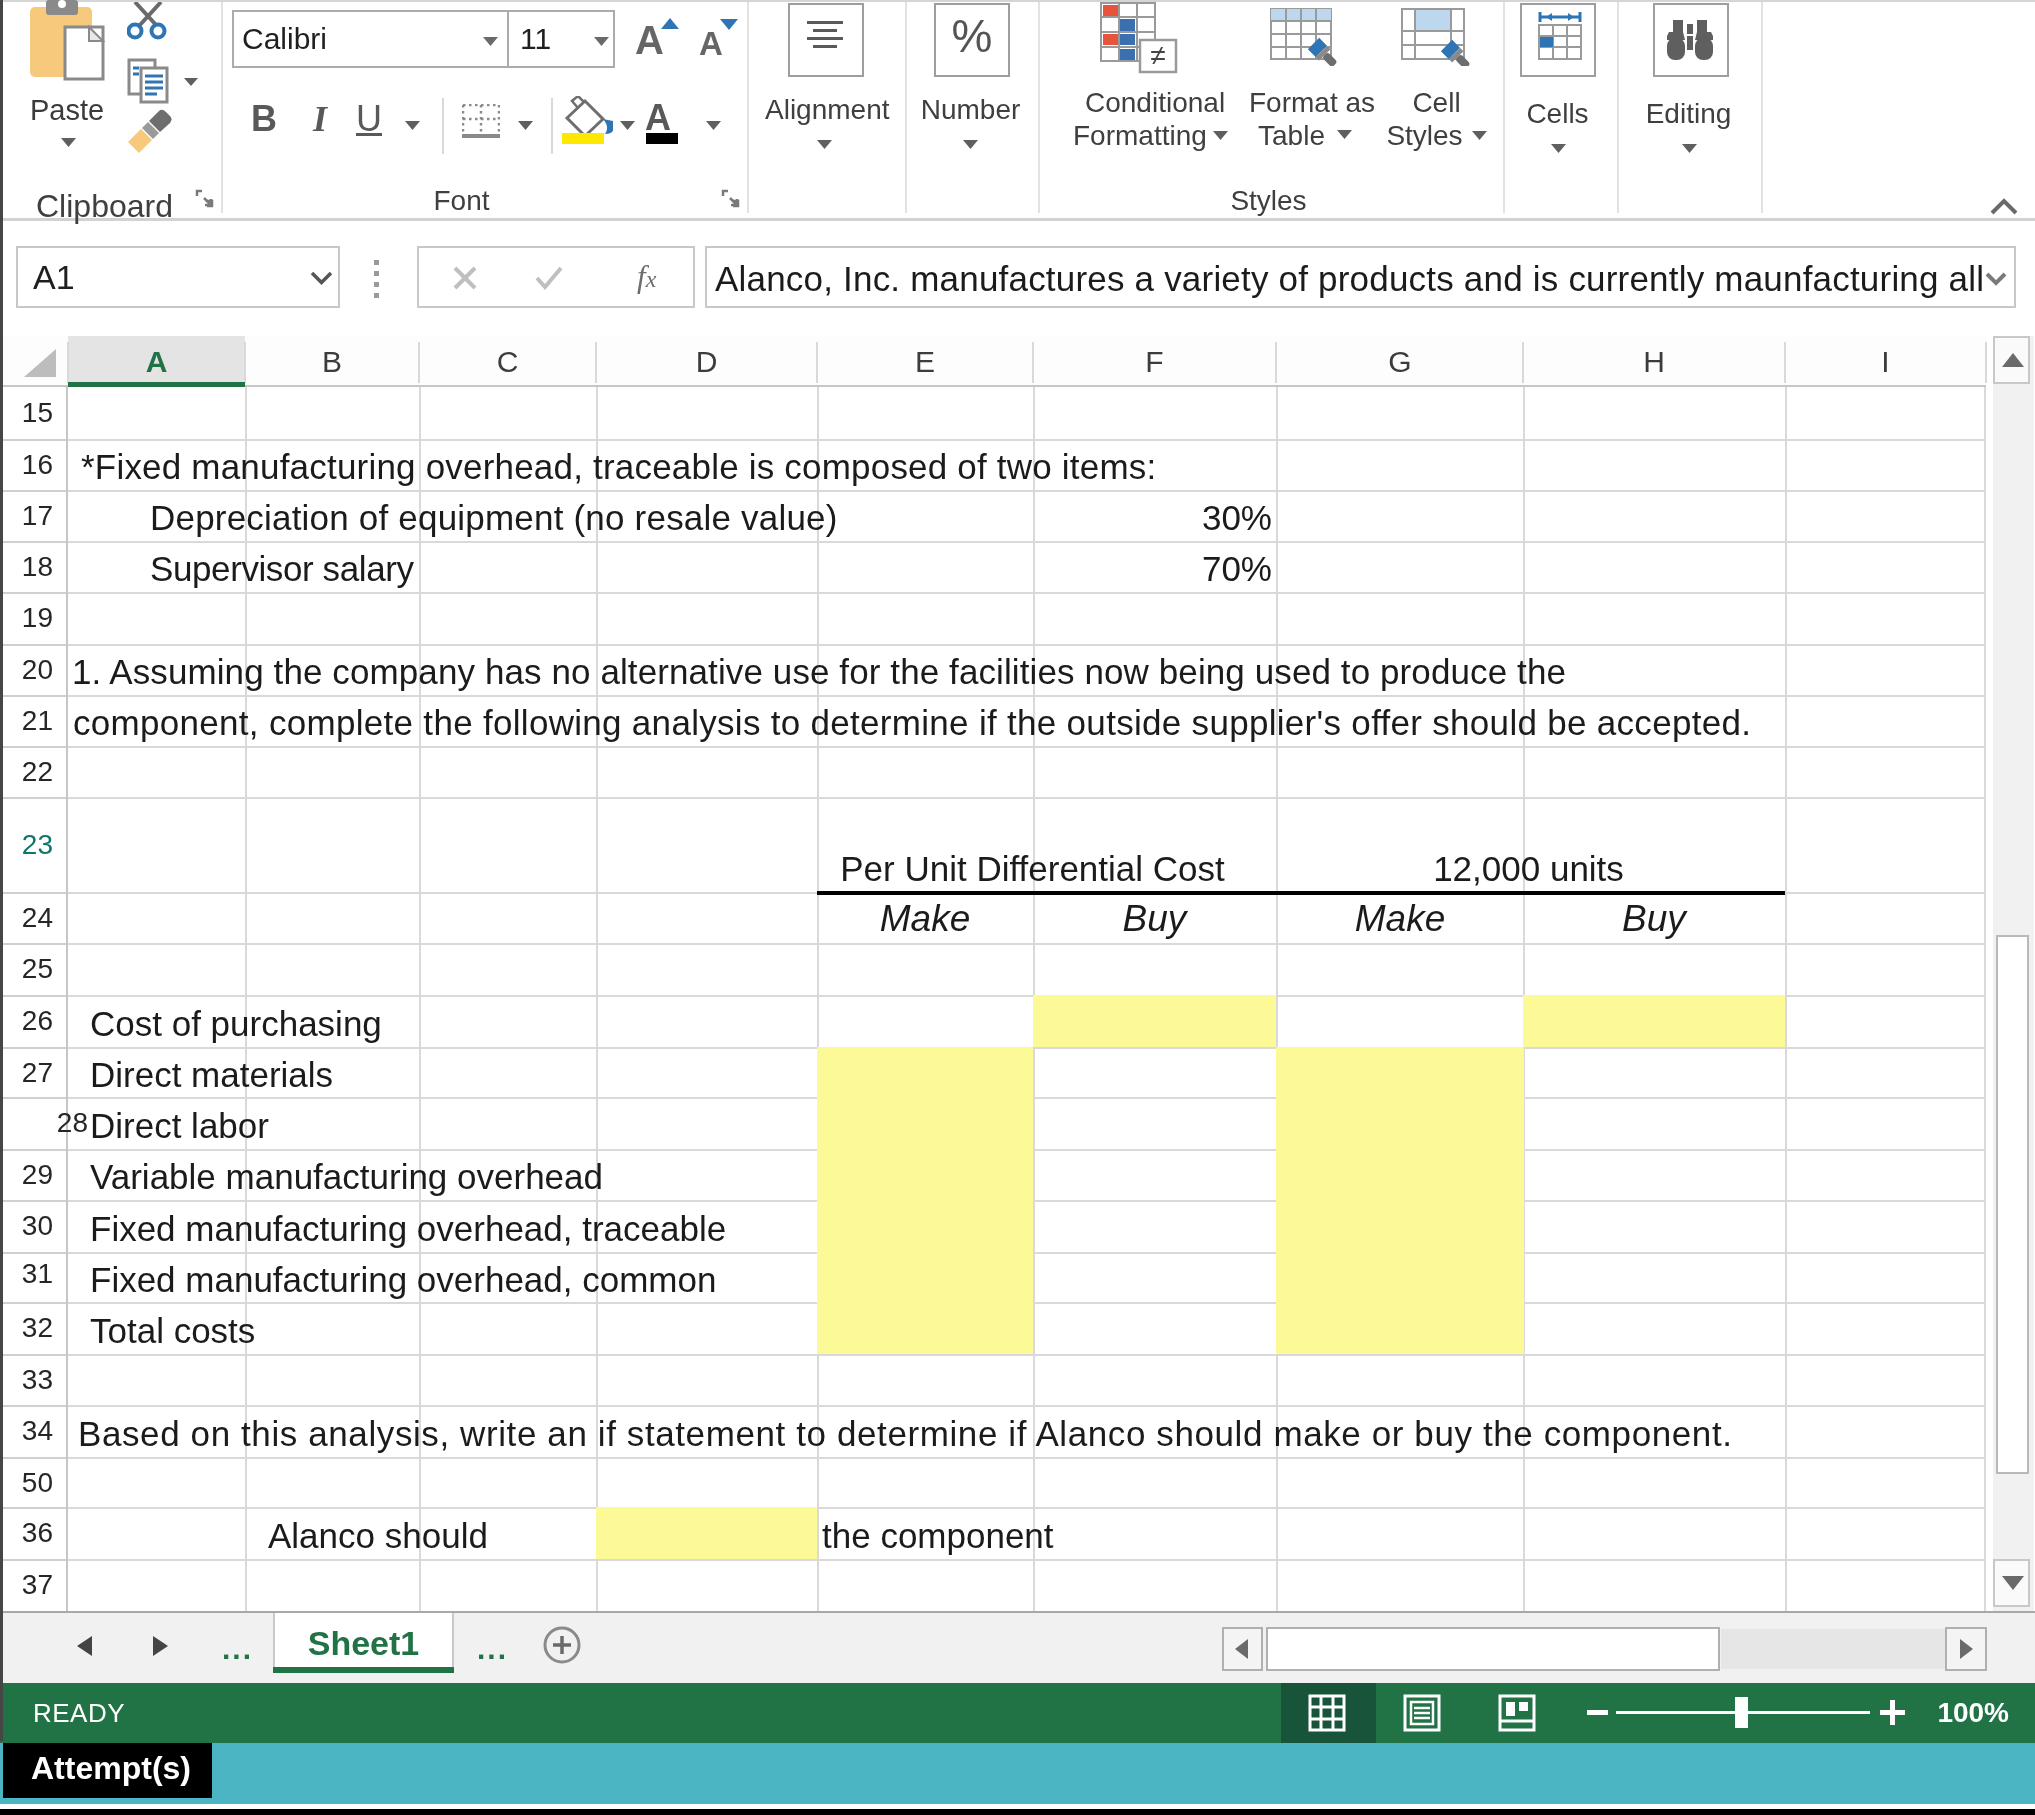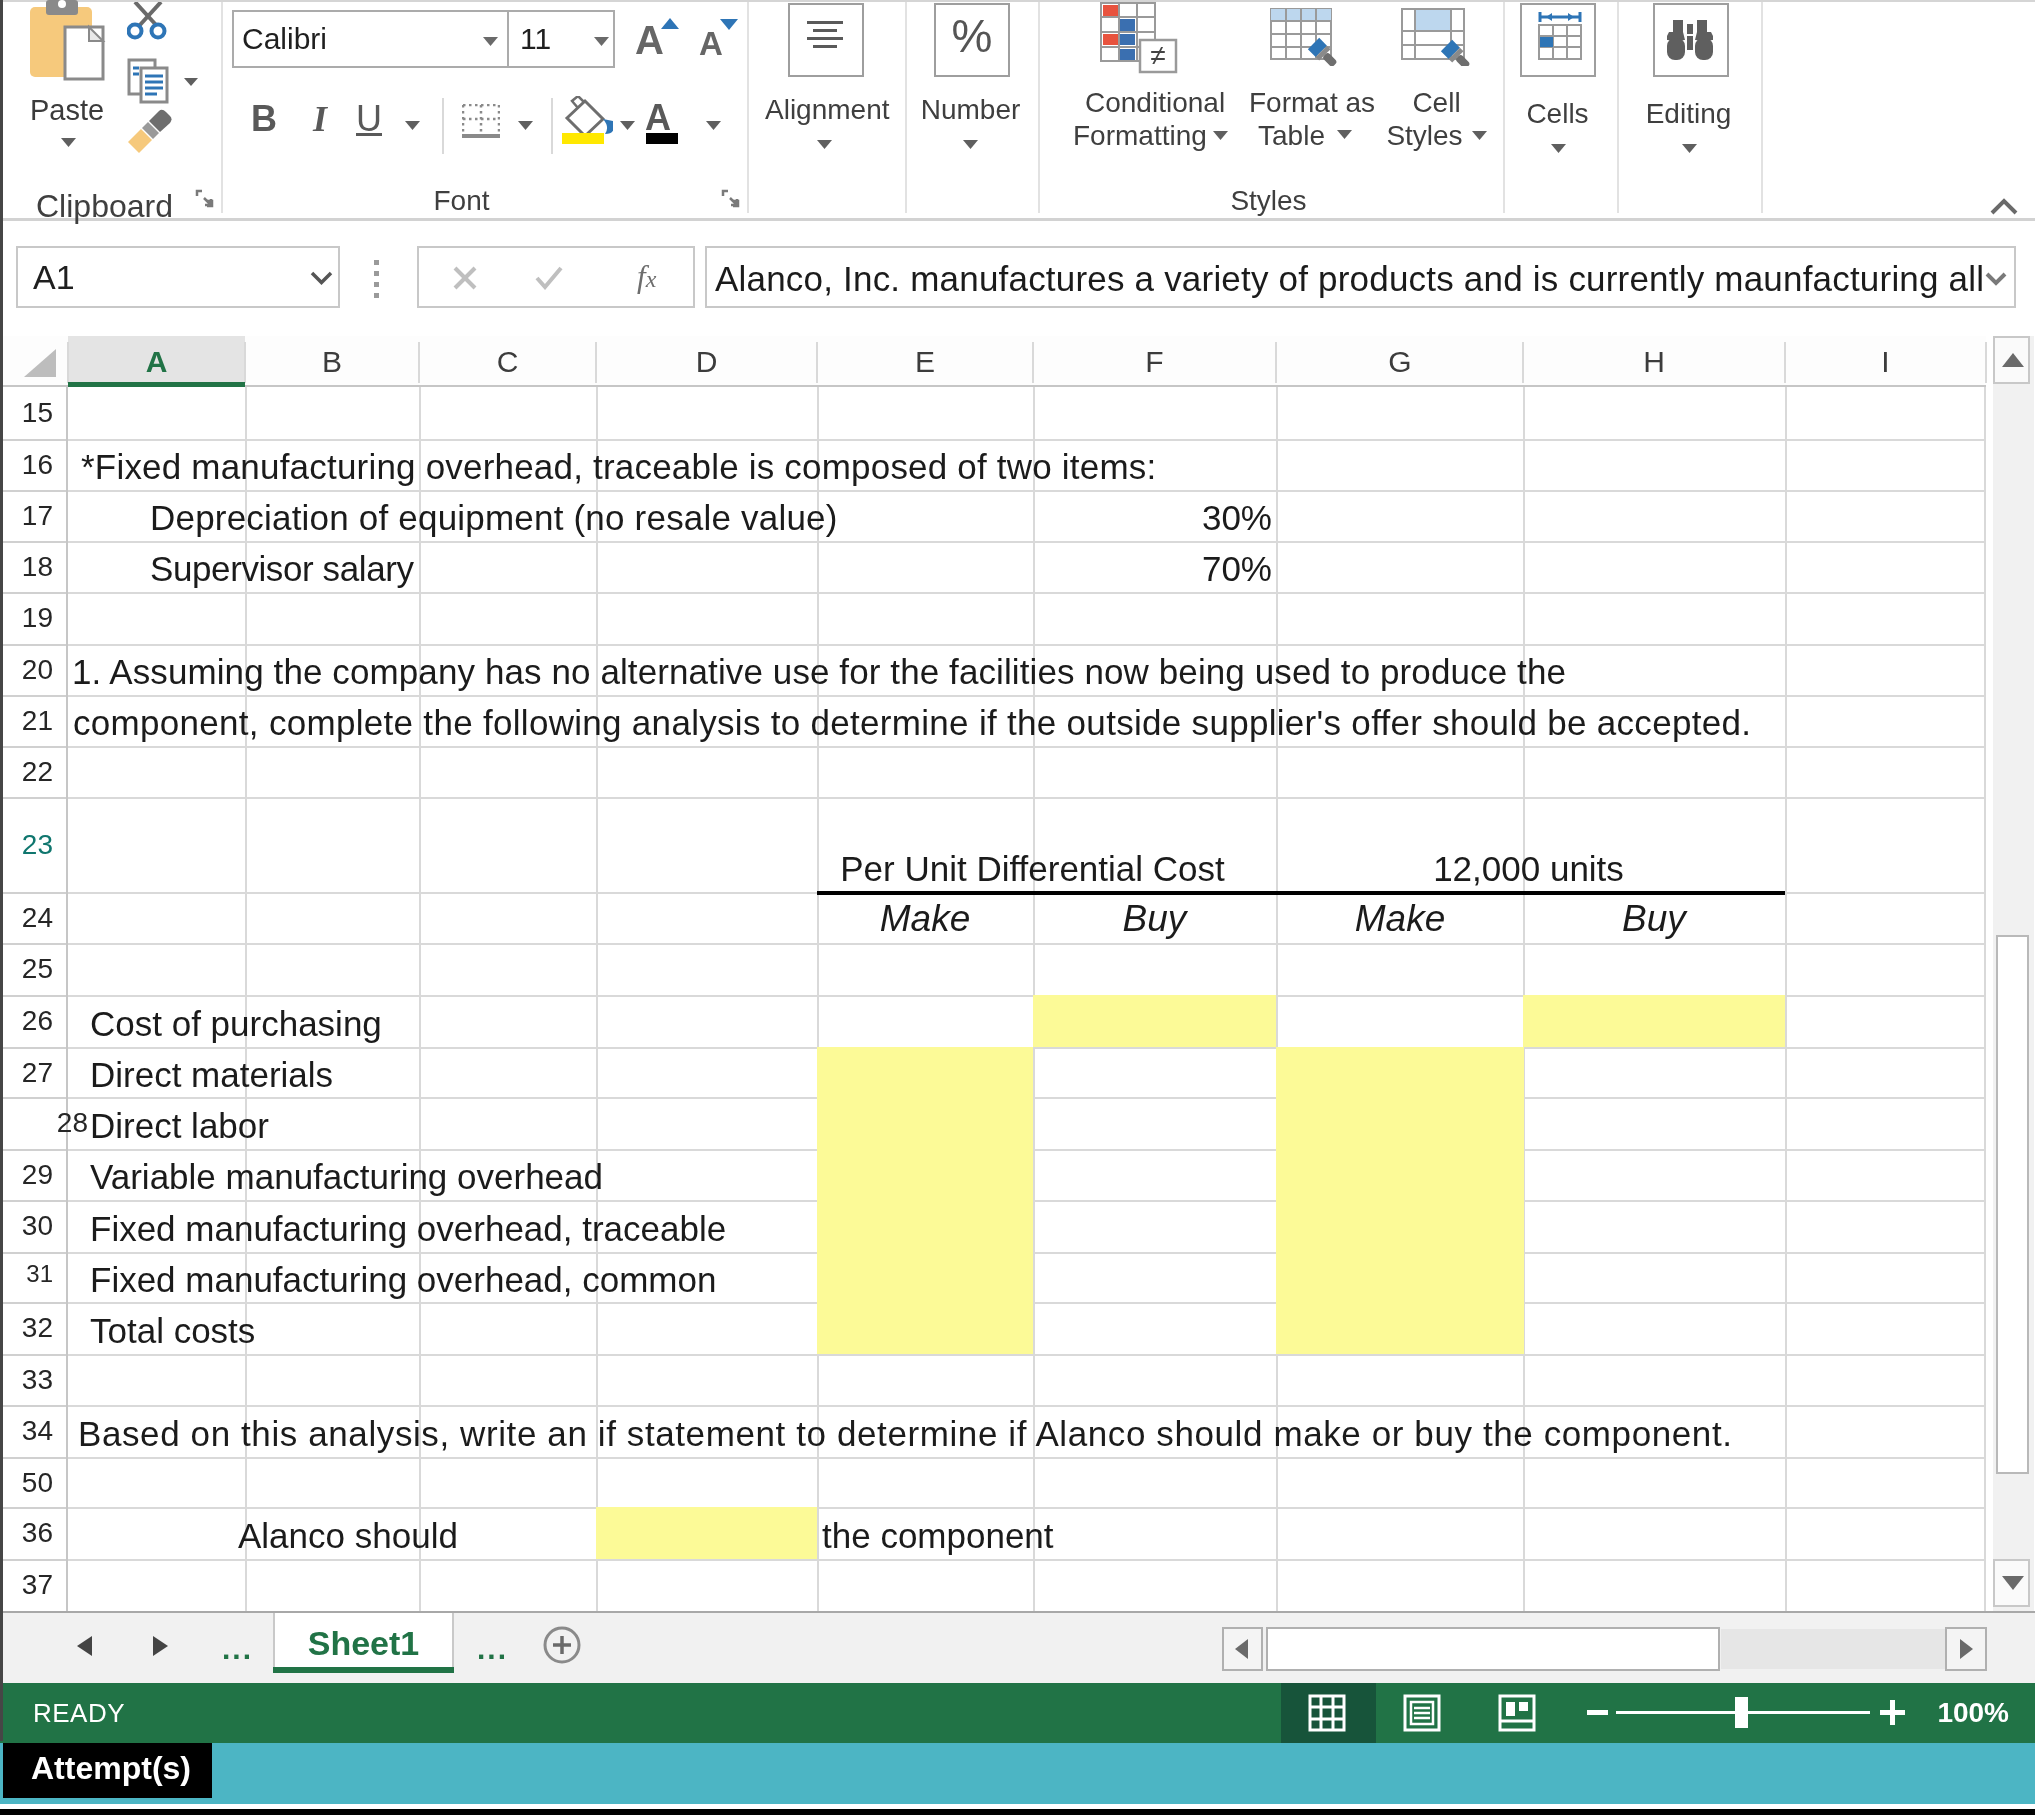--- a/index.html
+++ b/index.html
@@ -347,21 +347,21 @@
 <div style="position:absolute;left:0px;top:695px;width:53px;height:52px;display:flex;align-items:center;justify-content:flex-end;font-size:28px;color:#262626;">21</div>
 <div style="position:absolute;left:0px;top:746px;width:53px;height:51px;display:flex;align-items:center;justify-content:flex-end;font-size:28px;color:#262626;">22</div>
 <div style="position:absolute;left:0px;top:797px;width:53px;height:95px;display:flex;align-items:center;justify-content:flex-end;font-size:28px;color:#0f766e;">23</div>
 <div style="position:absolute;left:0px;top:892px;width:53px;height:52px;display:flex;align-items:center;justify-content:flex-end;font-size:28px;color:#262626;">24</div>
 <div style="position:absolute;left:0px;top:943px;width:53px;height:52px;display:flex;align-items:center;justify-content:flex-end;font-size:28px;color:#262626;">25</div>
 <div style="position:absolute;left:0px;top:995px;width:53px;height:52px;display:flex;align-items:center;justify-content:flex-end;font-size:28px;color:#262626;">26</div>
 <div style="position:absolute;left:0px;top:1047px;width:53px;height:51px;display:flex;align-items:center;justify-content:flex-end;font-size:28px;color:#262626;">27</div>
 <div style="position:absolute;left:0px;top:1097px;width:53px;height:52px;display:flex;align-items:center;justify-content:flex-end;font-size:28px;color:#262626;margin-left:35px;">28</div>
 <div style="position:absolute;left:0px;top:1149px;width:53px;height:51px;display:flex;align-items:center;justify-content:flex-end;font-size:28px;color:#262626;">29</div>
 <div style="position:absolute;left:0px;top:1200px;width:53px;height:52px;display:flex;align-items:center;justify-content:flex-end;font-size:28px;color:#262626;">30</div>
-<div style="position:absolute;left:0px;top:1252px;width:53px;height:43px;display:flex;align-items:center;justify-content:flex-end;font-size:24px;color:#262626;">31</div>
+<div style="position:absolute;left:0px;top:1252px;width:53px;height:43px;display:flex;align-items:center;justify-content:flex-end;font-size:28px;color:#262626;">31</div>
 <div style="position:absolute;left:0px;top:1302px;width:53px;height:52px;display:flex;align-items:center;justify-content:flex-end;font-size:28px;color:#262626;">32</div>
 <div style="position:absolute;left:0px;top:1354px;width:53px;height:51px;display:flex;align-items:center;justify-content:flex-end;font-size:28px;color:#262626;">33</div>
 <div style="position:absolute;left:0px;top:1405px;width:53px;height:52px;display:flex;align-items:center;justify-content:flex-end;font-size:28px;color:#262626;">34</div>
 <div style="position:absolute;left:0px;top:1457px;width:53px;height:51px;display:flex;align-items:center;justify-content:flex-end;font-size:28px;color:#262626;">50</div>
 <div style="position:absolute;left:0px;top:1507px;width:53px;height:52px;display:flex;align-items:center;justify-content:flex-end;font-size:28px;color:#262626;">36</div>
 <div style="position:absolute;left:0px;top:1559px;width:53px;height:52px;display:flex;align-items:center;justify-content:flex-end;font-size:28px;color:#262626;">37</div>
 <div style="position:absolute;left:1033px;top:995px;width:243px;height:52px;background:#fcfa97;"></div>
 <div style="position:absolute;left:1523px;top:995px;width:262px;height:52px;background:#fcfa97;"></div>
 <div style="position:absolute;left:817px;top:1047px;width:216px;height:307px;background:#fcfa97;"></div>
 <div style="position:absolute;left:1276px;top:1047px;width:248px;height:307px;background:#fcfa97;"></div>
@@ -381,21 +381,21 @@
 <div style="position:absolute;left:1276px;top:900px;width:248px;font-size:37px;line-height:37px;white-space:nowrap;text-align:center;color:#1b1b1b;font-style:italic;">Make</div>
 <div style="position:absolute;left:1523px;top:900px;width:262px;font-size:37px;line-height:37px;white-space:nowrap;text-align:center;color:#1b1b1b;font-style:italic;">Buy</div>
 <div style="position:absolute;left:90px;top:1006px;font-size:35px;line-height:35px;white-space:nowrap;color:#1b1b1b;">Cost of purchasing</div>
 <div style="position:absolute;left:90px;top:1057px;font-size:35px;line-height:35px;white-space:nowrap;color:#1b1b1b;">Direct materials</div>
 <div style="position:absolute;left:90px;top:1108px;font-size:35px;line-height:35px;white-space:nowrap;color:#1b1b1b;">Direct labor</div>
 <div style="position:absolute;left:90px;top:1159px;font-size:35px;line-height:35px;white-space:nowrap;color:#1b1b1b;">Variable manufacturing overhead</div>
 <div style="position:absolute;left:90px;top:1211px;font-size:35px;line-height:35px;white-space:nowrap;color:#1b1b1b;">Fixed manufacturing overhead, traceable</div>
 <div style="position:absolute;left:90px;top:1262px;font-size:35px;line-height:35px;white-space:nowrap;color:#1b1b1b;">Fixed manufacturing overhead, common</div>
 <div style="position:absolute;left:90px;top:1313px;font-size:35px;line-height:35px;white-space:nowrap;color:#1b1b1b;">Total costs</div>
 <div style="position:absolute;left:78px;top:1416px;font-size:35px;line-height:35px;white-space:nowrap;color:#1b1b1b;letter-spacing:0.6px;">Based on this analysis, write an if statement to determine if Alanco should make or buy the component.</div>
-<div style="position:absolute;left:238px;top:1518px;font-size:35px;line-height:35px;white-space:nowrap;color:#1b1b1b;">Alanco should</div>
+<div style="position:absolute;left:268px;top:1518px;font-size:35px;line-height:35px;white-space:nowrap;color:#1b1b1b;">Alanco should</div>
 <div style="position:absolute;left:822px;top:1518px;font-size:35px;line-height:35px;white-space:nowrap;color:#1b1b1b;">the component</div>
 <div style="position:absolute;left:1993px;top:336px;width:41px;height:1275px;background:#f1f1f1;"></div>
 <div style="position:absolute;left:1993px;top:336px;width:37px;height:48px;background:#fafafa;border:2px solid #c8c8c8;"></div>
 <svg style="position:absolute;left:2002px;top:353px" width="22" height="14" viewBox="0 0 22 14">
       <polygon points="11,0 22,14 0,14" fill="#6a6a6a"></polygon>
     </svg>
 <div style="position:absolute;left:1996px;top:935px;width:33px;height:539px;background:#fff;border:2px solid #b9b9b9;"></div>
 <div style="position:absolute;left:1993px;top:1559px;width:37px;height:48px;background:#fafafa;border:2px solid #c8c8c8;"></div>
 <svg style="position:absolute;left:2002px;top:1576px" width="22" height="14" viewBox="0 0 22 14">
       <polygon points="0,0 22,0 11,14" fill="#6a6a6a"></polygon>

